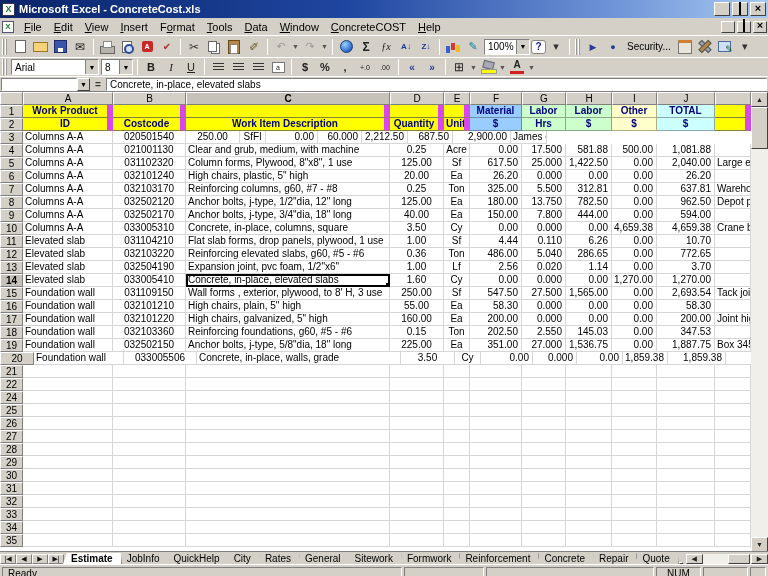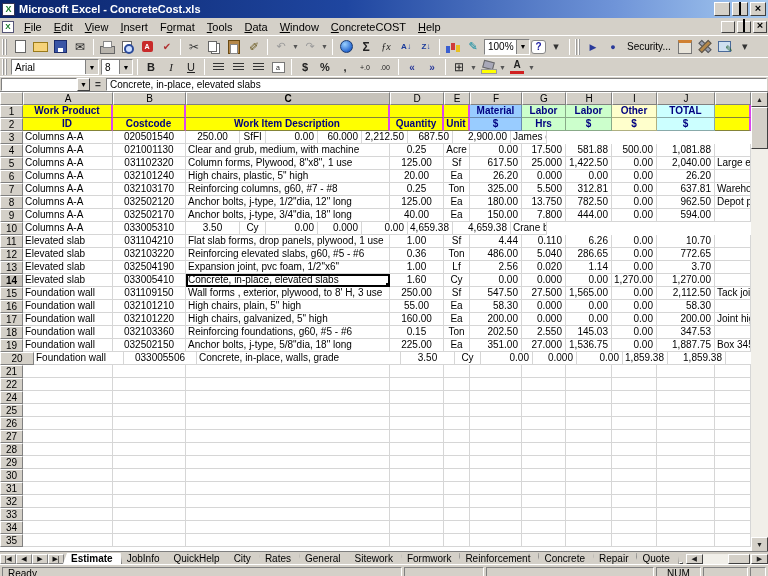--- a/index.html
+++ b/index.html
@@ -113,21 +113,21 @@
 
   
   .grid-area { position:relative; flex:none; height:460px; background:#fff; overflow:hidden; border-top:1px solid #808080; }
   .sheet { position:absolute; left:0; top:0; width:751px; }
   .grow { display:flex; height:13px; }
   .cell { flex:none; font-size:10px; line-height:12px; overflow:hidden; white-space:nowrap; padding:0 2px;
     border-right:1px solid #d6d6d6; border-bottom:1px solid #d6d6d6; color:#000; background:#fff; }
   .hdrcell { background:#d4d0c8; border-top:1px solid #fff; border-left:1px solid #fff;
     border-right:1px solid #808080; border-bottom:1px solid #808080; text-align:center; padding:0; color:#000; }
   .hdrcell.selhdr { background:#c6c2ba; font-weight:bold; }
-  .c-yellow { background:#ffff00; border-right:2px solid #d946ef; border-bottom:1px solid #848437; }
+  .c-yellow { background:#ffff00; border-right:6px solid #d946ef; border-bottom:1px solid #848437; }
   .c-blue   { background:#99ccff; border-right:1px solid #6a8ab0; border-bottom:1px solid #6a8ab0; }
   .c-green  { background:#ccffcc; border-right:1px solid #88aa88; border-bottom:1px solid #88aa88; }
   .c-pale   { background:#ffffcc; border-right:1px solid #b0b080; border-bottom:1px solid #b0b080; }
   .c-cyan   { background:#ccffff; border-right:1px solid #88aaaa; border-bottom:1px solid #88aaaa; }
   .hdrtxt { font-weight:bold; color:#000080; text-align:center; }
   .ctr { text-align:center; }
   .num { text-align:right; padding-right:3px; }
   .selected { outline:2px solid #000; outline-offset:-2px; position:relative; z-index:2; }
   .fill-handle { position:absolute; right:0; bottom:0; width:3px; height:3px; background:#000; }
 
@@ -427,20 +427,21 @@
           <div class="cell num" style="width: 44px;">7.800</div>
           <div class="cell num" style="width: 46px;">444.00</div>
           <div class="cell num" style="width: 45px;">0.00</div>
           <div class="cell num" style="width: 58px;">594.00</div>
           <div class="cell " style="width: 36px;"></div>
         </div>
         <div class="grow">
           <div class="cell hdrcell" style="width: 23px;">10</div>
           <div class="cell " style="width: 90px;">Columns A-A</div>
           <div class="cell ctr" style="width: 73px;">033005310</div>
+          <div class="cell " style="width: 204px;">Concrete, in-place, columns, square</div>
           <div class="cell ctr" style="width: 54px;">3.50</div>
           <div class="cell ctr" style="width: 26px;">Cy</div>
           <div class="cell num" style="width: 52px;">0.00</div>
           <div class="cell num" style="width: 44px;">0.000</div>
           <div class="cell num" style="width: 46px;">0.00</div>
           <div class="cell num" style="width: 45px;">4,659.38</div>
           <div class="cell num" style="width: 58px;">4,659.38</div>
           <div class="cell " style="width: 36px;">Crane buck</div>
         </div>
         <div class="grow">
@@ -503,21 +504,21 @@
           <div class="cell hdrcell" style="width: 23px;">15</div>
           <div class="cell " style="width: 90px;">Foundation wall</div>
           <div class="cell ctr" style="width: 73px;">031109150</div>
           <div class="cell " style="width: 204px;">Wall forms , exterior, plywood, to 8' H, 3 use</div>
           <div class="cell ctr" style="width: 54px;">250.00</div>
           <div class="cell ctr" style="width: 26px;">Sf</div>
           <div class="cell num" style="width: 52px;">547.50</div>
           <div class="cell num" style="width: 44px;">27.500</div>
           <div class="cell num" style="width: 46px;">1,565.00</div>
           <div class="cell num" style="width: 45px;">0.00</div>
-          <div class="cell num" style="width: 58px;">2,112.50</div>
+          <div class="cell num" style="width: 58px;">2,693.54</div>
           <div class="cell " style="width: 36px;">Tack joints</div>
         </div>
         <div class="grow">
           <div class="cell hdrcell" style="width: 23px;">16</div>
           <div class="cell " style="width: 90px;">Foundation wall</div>
           <div class="cell ctr" style="width: 73px;">032101210</div>
           <div class="cell " style="width: 204px;">High chairs, plain, 5" high</div>
           <div class="cell ctr" style="width: 54px;">55.00</div>
           <div class="cell ctr" style="width: 26px;">Ea</div>
           <div class="cell num" style="width: 52px;">58.30</div>

